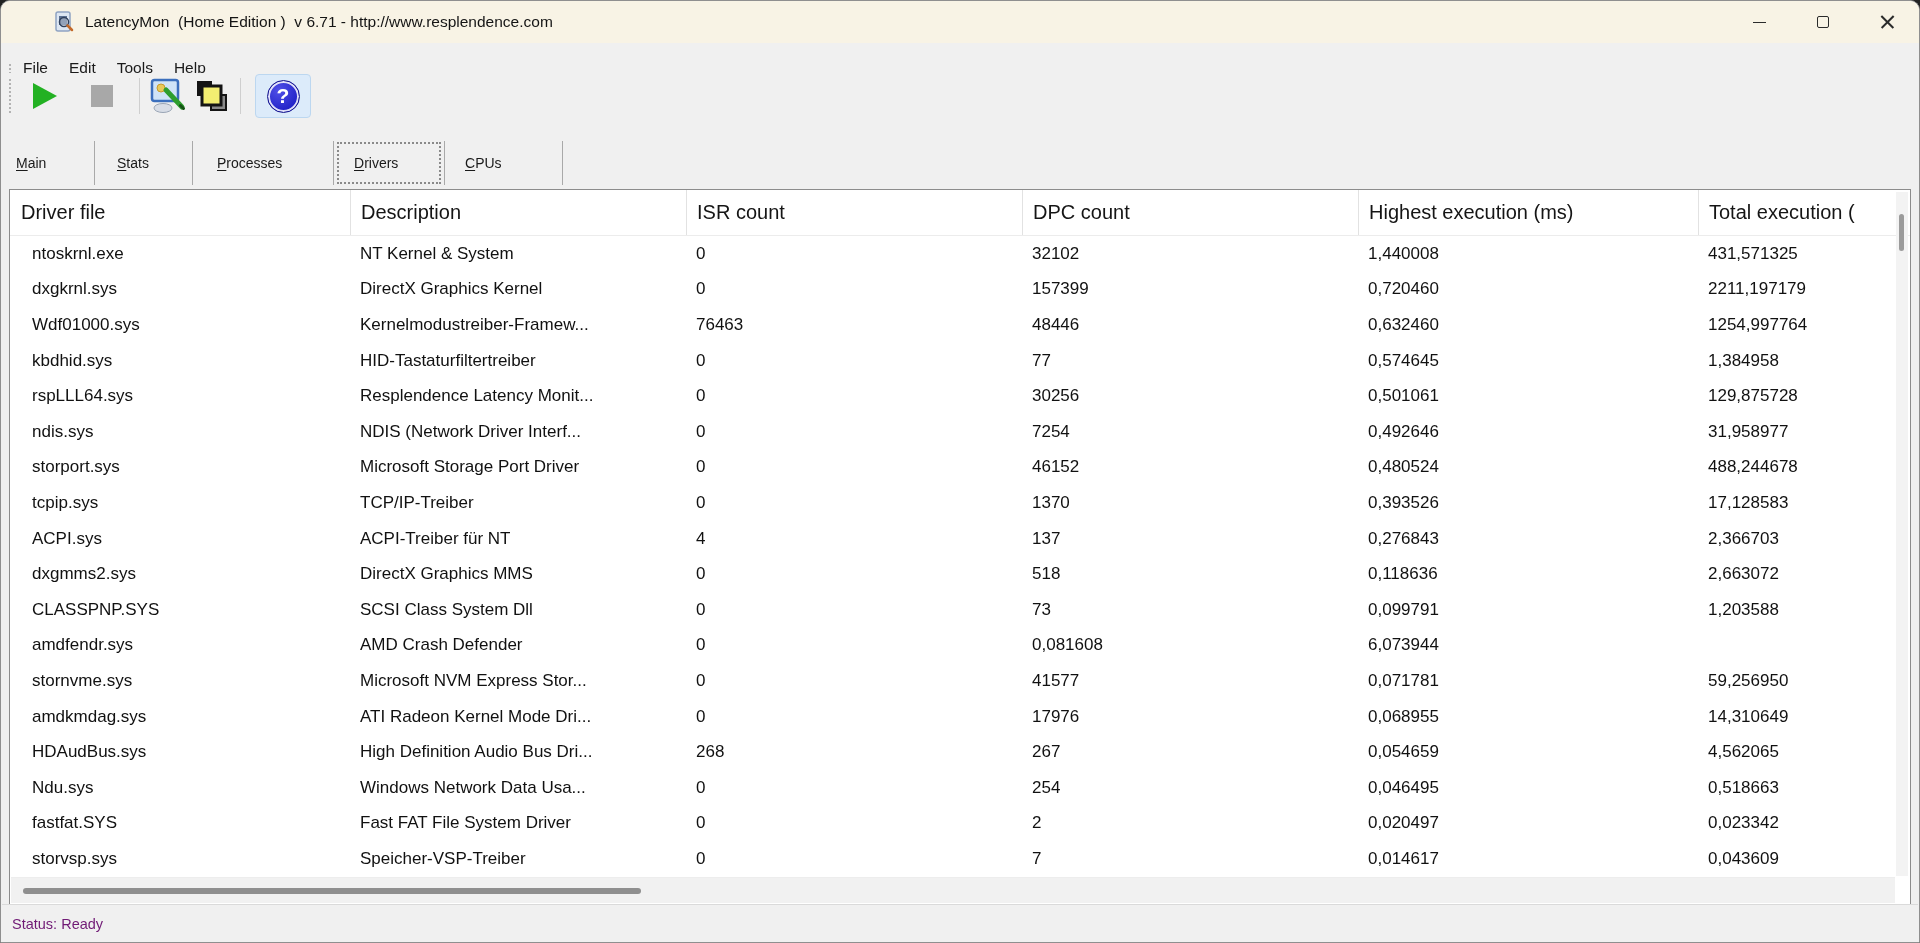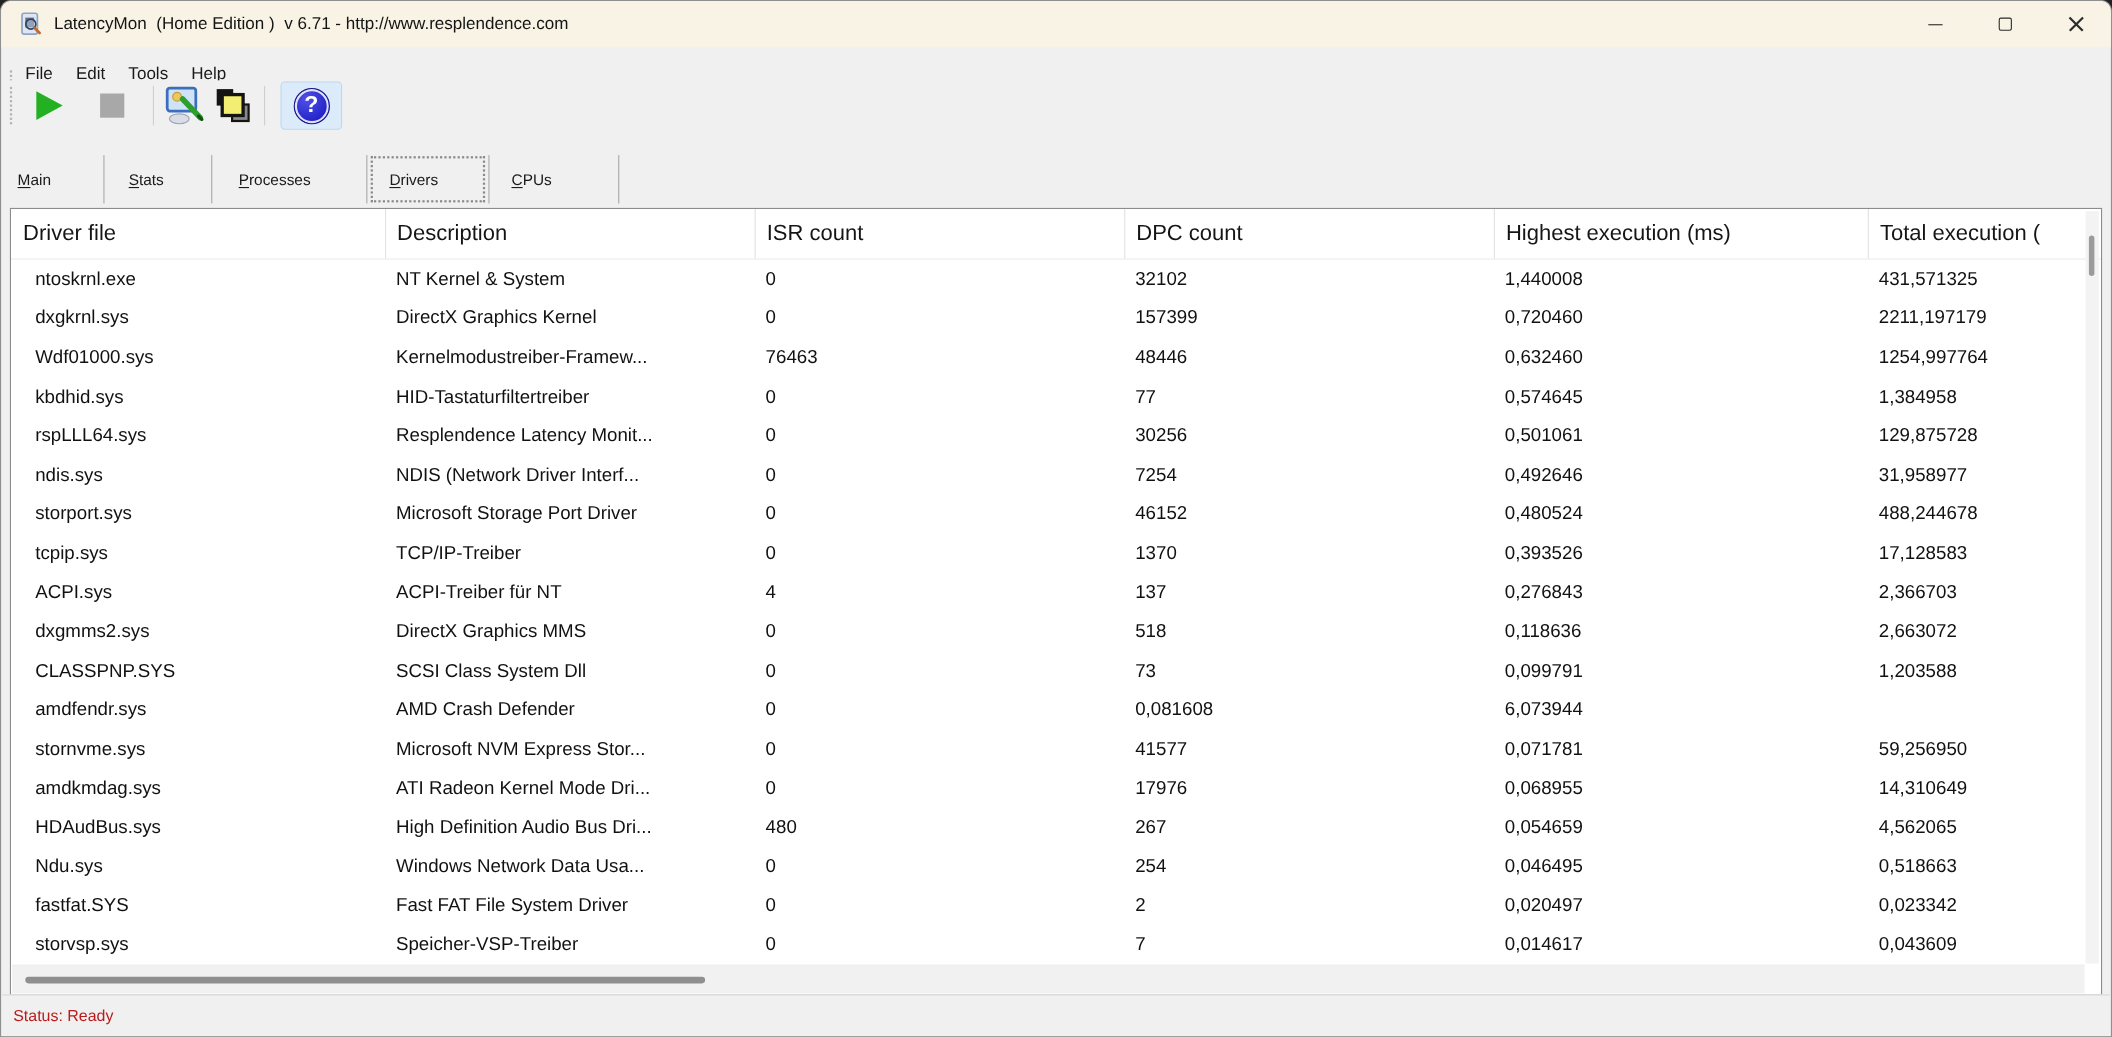--- a/index.html
+++ b/index.html
@@ -11,21 +11,21 @@
     background: #f0f0f0;
     border: 1px solid #8f8f8f;
     border-radius: 10px 10px 0 0;
     overflow: hidden;
   }
 
   
   .titlebar {
     position: absolute; left: 0; right: 0; top: 0; height: 42px;
     background: #f8f3e5;
-    display: flex; align-items: center;
+    display: flex; align-items: center; padding-left: 36px;
   }
   .app-icon { margin-left: 15px; width: 24px; height: 24px; flex: 0 0 auto; }
   .window-title { margin-left: 9px; font-size: 15.5px; white-space: pre; color: #141414; }
   .win-controls { position: absolute; right: 0; top: 0; height: 42px; display: flex; }
   .win-btn { width: 64px; height: 42px; display: flex; align-items: center; justify-content: center; }
   .glyph-min { width: 13px; height: 0; border-top: 1.6px solid #2b2b2b; display: block; }
   .glyph-max { width: 12px; height: 12px; border: 1.6px solid #2b2b2b; border-radius: 2px; display: block; }
   .glyph-close { position: relative; width: 14px; height: 14px; display: block; }
   .glyph-close::before, .glyph-close::after {
     content: ""; position: absolute; left: -1px; top: 6px; width: 17px; height: 1.6px; background: #2b2b2b;
@@ -120,21 +120,21 @@
     background: #f1f1f1; border-top: 1px solid #ededed;
   }
   .hthumb { position: absolute; left: 12px; top: 10px; width: 618px; height: 6px; background: #8f8f8f; border-radius: 3px; }
 
   
   .statusbar {
     position: absolute; left: 1px; right: 1px; bottom: 0; height: 38px;
     background: #f0f0f0; border-top: 1px solid #dadada;
     display: flex; align-items: center;
   }
-  .status-text { margin-left: 10px; font-size: 14.5px; color: #b91c1c; }
+  .status-text { margin-left: 10px; font-size: 14.5px; color: #701a75; }
 </style>
 </head>
 <body>
 
 <div class="window">
 
   <div class="titlebar">
     <svg class="app-icon" viewBox="0 0 24 24">
       <rect x="4" y="2" width="14" height="19" rx="2" fill="#dde6f2" stroke="#8fa3c2" stroke-width="1.5"></rect>
       <rect x="7" y="6" width="8" height="9" fill="#5a6f92"></rect>
@@ -351,21 +351,21 @@
         <div class="td">ATI Radeon Kernel Mode Dri...</div>
         <div class="td">0</div>
         <div class="td">17976</div>
         <div class="td">0,068955</div>
         <div class="td">14,310649</div>
       </div>
 
       <div class="grid-cols tr">
         <div class="td">HDAudBus.sys</div>
         <div class="td">High Definition Audio Bus Dri...</div>
-        <div class="td">480</div>
+        <div class="td">268</div>
         <div class="td">267</div>
         <div class="td">0,054659</div>
         <div class="td">4,562065</div>
       </div>
 
       <div class="grid-cols tr">
         <div class="td">Ndu.sys</div>
         <div class="td">Windows Network Data Usa...</div>
         <div class="td">0</div>
         <div class="td">254</div>

